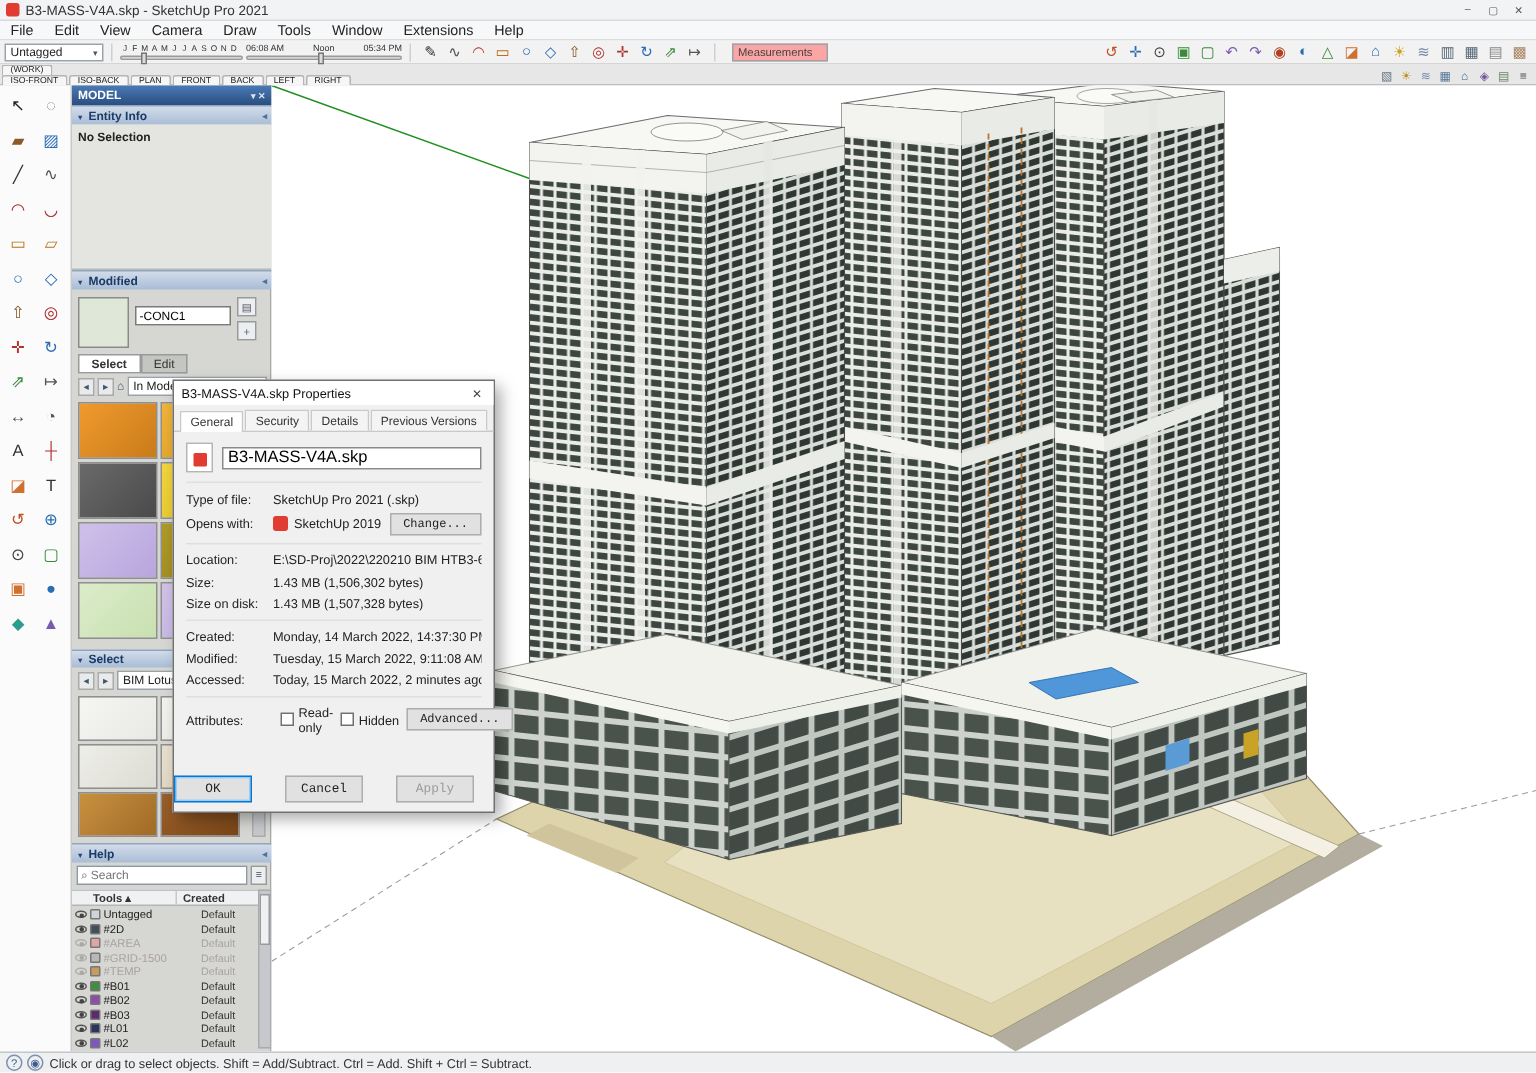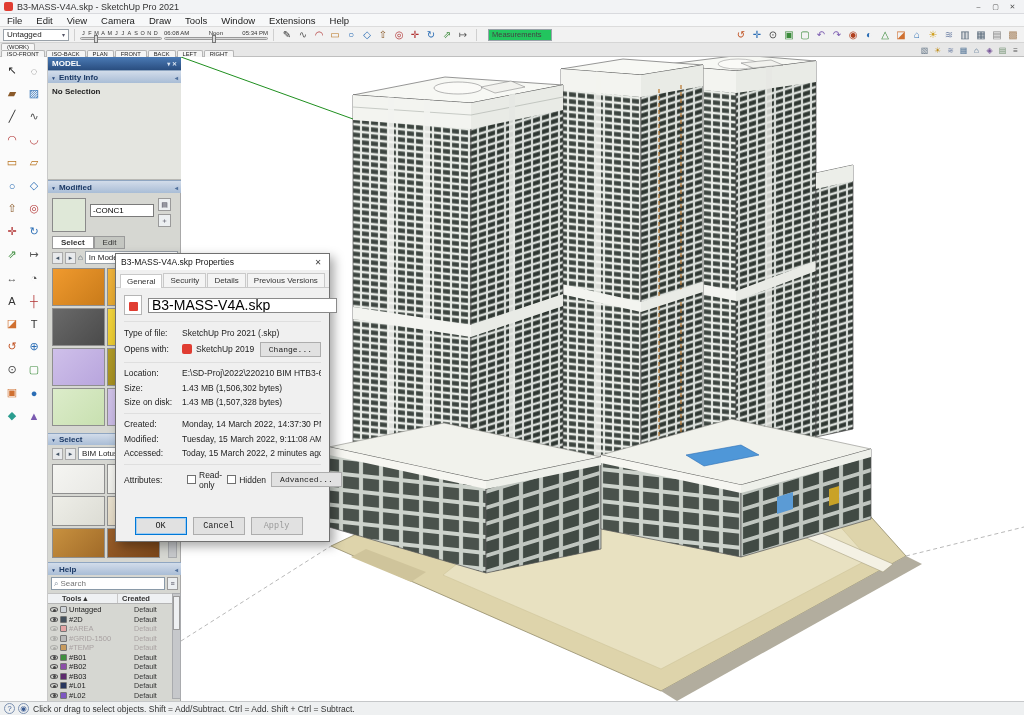--- a/index.html
+++ b/index.html
@@ -23,21 +23,21 @@
 .sep{width:1px;height:12px;background:#cfcfcf;margin:0 3px;flex:none}
 #monthswrap{display:flex;flex-direction:column;width:82px}
 #months{display:flex}
 .mo{width:6.6px;text-align:center;font-size:5.5px;color:#333}
 .track{height:3px;background:linear-gradient(#c9c9c9,#e9e9e9);border:1px solid #999;border-radius:2px;position:relative;margin-top:1px}
 .thumb{position:absolute;top:-3px;width:4px;height:8px;background:#dcdcdc;border:1px solid #777}
 #timewrap{display:flex;flex-direction:column;width:104px}
 #timelabels{display:flex;justify-content:space-between;font-size:6px;color:#333}
 .ticon{width:16px;height:15px;display:flex;align-items:center;justify-content:center;font-size:10px;flex:none}
 .ticon.small{width:13px;font-size:8px}
-#measure{width:64px;height:12px;border:1px solid #9aa2aa;background:#22c55e;font-size:7.5px;color:#444;display:flex;align-items:center;padding:0 3px;margin-left:6px}
+#measure{width:64px;height:12px;border:1px solid #9aa2aa;background:#fca5a5;font-size:7.5px;color:#444;display:flex;align-items:center;padding:0 3px;margin-left:6px}
 #drawicons,#righticons{display:flex}
 #righticons{margin-left:auto}
 
 #scenetabs{left:0;top:43px;width:1024px;height:14px;background:#e7e7e7;border-bottom:1px solid #bfbfbf}
 #tabrow1{position:absolute;left:1px;top:0;display:flex;height:7px}
 #tabrow2{position:absolute;left:1px;top:7px;display:flex;height:7px}
 .stab{font-size:5.8px;color:#222;background:#f6f6f6;border:1px solid #b5b5b5;border-bottom:none;border-radius:2px 2px 0 0;padding:0 5px;margin-right:1px;display:flex;align-items:center;white-space:nowrap}
 #tabicons{position:absolute;right:2px;top:0;display:flex;height:14px;align-items:center}
 
 #palette{left:0;top:57px;width:48px;height:644px;background:#fbfbfb;border-right:1px solid #c9c9c9;display:flex;flex-wrap:wrap;align-content:flex-start;padding:2px 1px}
@@ -95,33 +95,33 @@
 #dtitle{height:16px;background:#fff;display:flex;align-items:center;padding-left:5px}
 #dtitletext{font-size:8.5px;color:#111}
 #dclose{margin-left:auto;width:22px;height:16px;display:flex;align-items:center;justify-content:center;color:#444;font-size:8px}
 #dtabs{display:flex;padding:3px 4px 0;border-bottom:1px solid #c9c9c9;height:18px}
 .dtab{font-size:8px;padding:2px 6px;border:1px solid #c9c9c9;border-bottom:none;background:#f4f4f4;margin-right:1px;color:#333;border-radius:1px 1px 0 0;white-space:nowrap}
 .dtab.act{background:#fff;position:relative;top:1px}
 #dbody{position:relative;padding-top:2px}
 #dfilerow{display:flex;align-items:center;margin:5px 8px 6px;gap:6px}
 #dfileicon{width:18px;height:20px;background:#fff;border:1px solid #b5b5b5;position:relative;flex:none}
 #dfileicon .cube{position:absolute;left:4px;top:6px;width:9px;height:9px;background:#e03c31;border-radius:1px}
-#dfilename{flex:1;height:15px;border:1px solid #8a8a8a;font-size:14px;padding:0 3px;font-family:inherit}
+#dfilename{flex:1;height:15px;border:1px solid #8a8a8a;font-size:11px;padding:0 3px;font-family:inherit}
 .drow{display:flex;align-items:center;margin:3.5px 8px;min-height:11px}
 .dlabel{width:58px;flex:none;color:#222}
 .dvalue{flex:1;color:#222;white-space:nowrap;overflow:hidden}
 .appicon{width:10px;height:10px;background:#e03c31;border-radius:2px;margin-right:4px;flex:none}
 .dbtn{font-family:Liberation Mono, monospace;font-size:8px;background:#e1e1e1;border:1px solid #adadad;height:15px;padding:0 8px;color:#222}
 .drow .dbtn{margin-left:auto}
 .dsep{height:1px;background:#dfdfdf;margin:5px 8px}
 #dattrs{display:flex;align-items:center;margin:5px 8px;gap:5px}
 .cbwrap{display:flex;align-items:center;gap:3px}
 .cb{width:9px;height:9px;border:1px solid #707070;background:#fff;flex:none}
 #dattrs .adv{margin-left:auto}
-#dbuttons{position:absolute;left:0;right:0;bottom:6px;display:flex;justify-content:center;gap:6px;padding-right:8px}
+#dbuttons{position:absolute;left:0;right:0;bottom:6px;display:flex;justify-content:flex-start;gap:22px;padding-right:8px}
 .dbtn.big{width:52px;height:18px;font-size:8.5px}
 .dbtn.primary{border:1px solid #0078d7;box-shadow:inset 0 0 0 1px #9fccf2}
 .dbtn.disabled{color:#9a9a9a}
 </style>
 </head>
 <body>
 
 <div id="titlebar" class="abs">
   <span id="applogo"></span>
   <span id="titletext">B3-MASS-V4A.skp - SketchUp Pro 2021</span>

